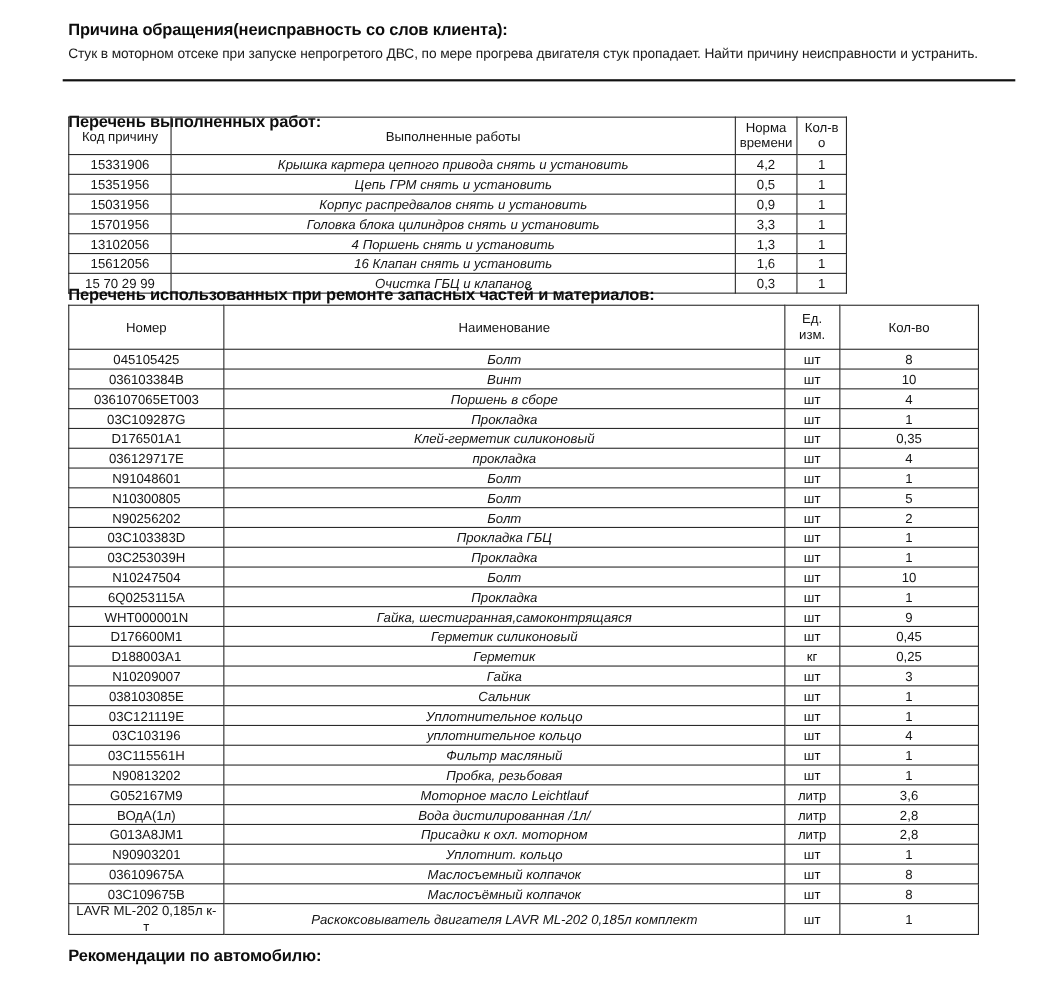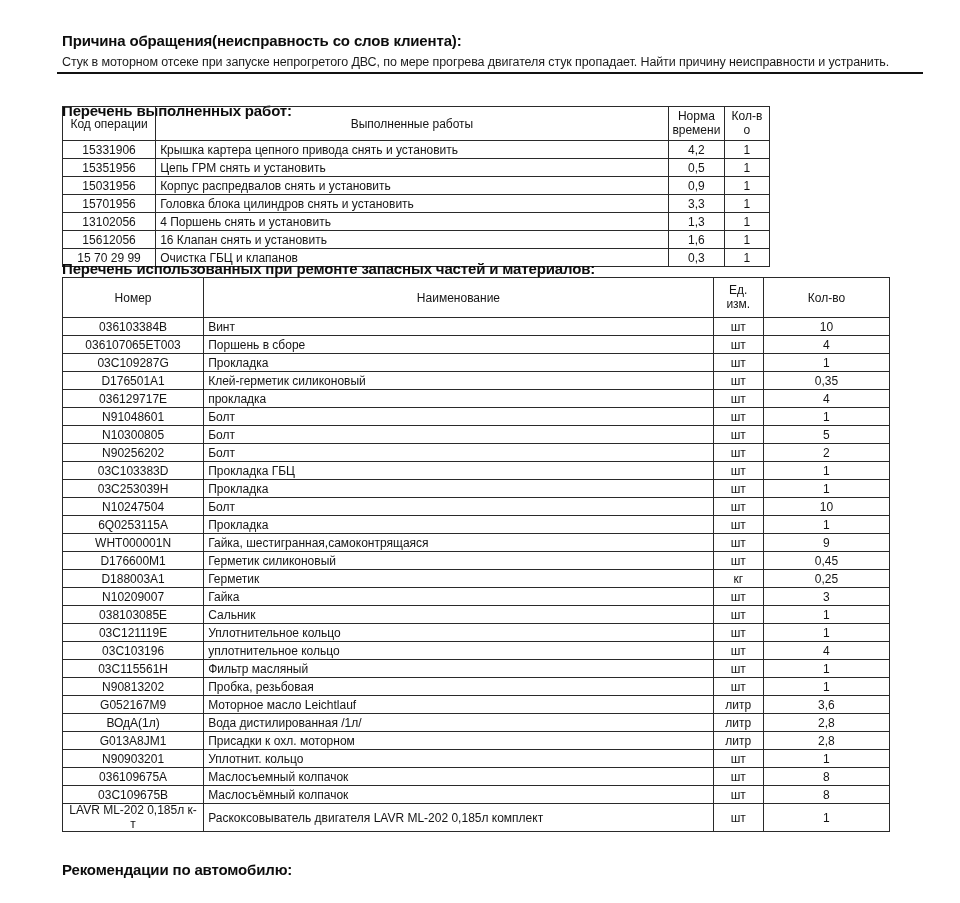--- a/index.html
+++ b/index.html
@@ -36,21 +36,21 @@
   }
 
   
   .complaint {
     position: absolute;
     left: 62px;
     top: 16px;
     width: 862px;
   }
   .complaint-title {
-    margin: 16px 0 5px 0;
+    margin: 3px 0 5px 0;
   }
   .complaint-body {
     font-size: 12.5px;
     line-height: 16.5px;
     color: #1b1b1b;
     letter-spacing: -0.1px;
     max-width: 852px;
   }
   .rule {
     position: absolute;
@@ -109,21 +109,21 @@
     overflow: hidden;
     white-space: nowrap;
   }
   table thead th {
     text-align: center;
     padding: 3px 2px;
     line-height: 14px;
     white-space: normal;
   }
   .c-center { text-align: center; }
-  .c-left   { text-align: left; }
+  .c-left   { text-align: center; font-style: italic; }
 
   
   .w-code { width: 93px; }
   .w-name { width: 512px; }
   .w-norm { width: 56px; }
   .w-qty  { width: 45px; }
 
   
   .p-num  { width: 141px; }
   .p-name { width: 509px; }
@@ -156,21 +156,21 @@
 
   <table class="works-table">
     <colgroup>
       <col class="w-code">
         <col class="w-name">
         <col class="w-norm">
         <col class="w-qty">
     </colgroup>
     <thead>
       <tr>
-        <th>Код операции</th>
+        <th>Код причину</th>
         <th>Выполненные работы</th>
         <th class="two-line">Норма времени</th>
         <th class="two-line">Кол-в о</th>
       </tr>
     </thead>
     <tbody>
       <tr>
         <td class="c-center">15331906</td>
         <td class="c-left">Крышка картера цепного привода снять и установить</td>
         <td class="c-center">4,2</td>
@@ -227,20 +227,26 @@
     <thead>
       <tr>
         <th>Номер</th>
         <th>Наименование</th>
         <th class="two-line">Ед. изм.</th>
         <th>Кол-во</th>
       </tr>
     </thead>
     <tbody>
       <tr>
+        <td class="c-center">045105425</td>
+        <td class="c-left">Болт</td>
+        <td class="c-center">шт</td>
+        <td class="c-center">8</td>
+      </tr>
+      <tr>
         <td class="c-center">036103384B</td>
         <td class="c-left">Винт</td>
         <td class="c-center">шт</td>
         <td class="c-center">10</td>
       </tr>
       <tr>
         <td class="c-center">036107065ET003</td>
         <td class="c-left">Поршень в сборе</td>
         <td class="c-center">шт</td>
         <td class="c-center">4</td>

